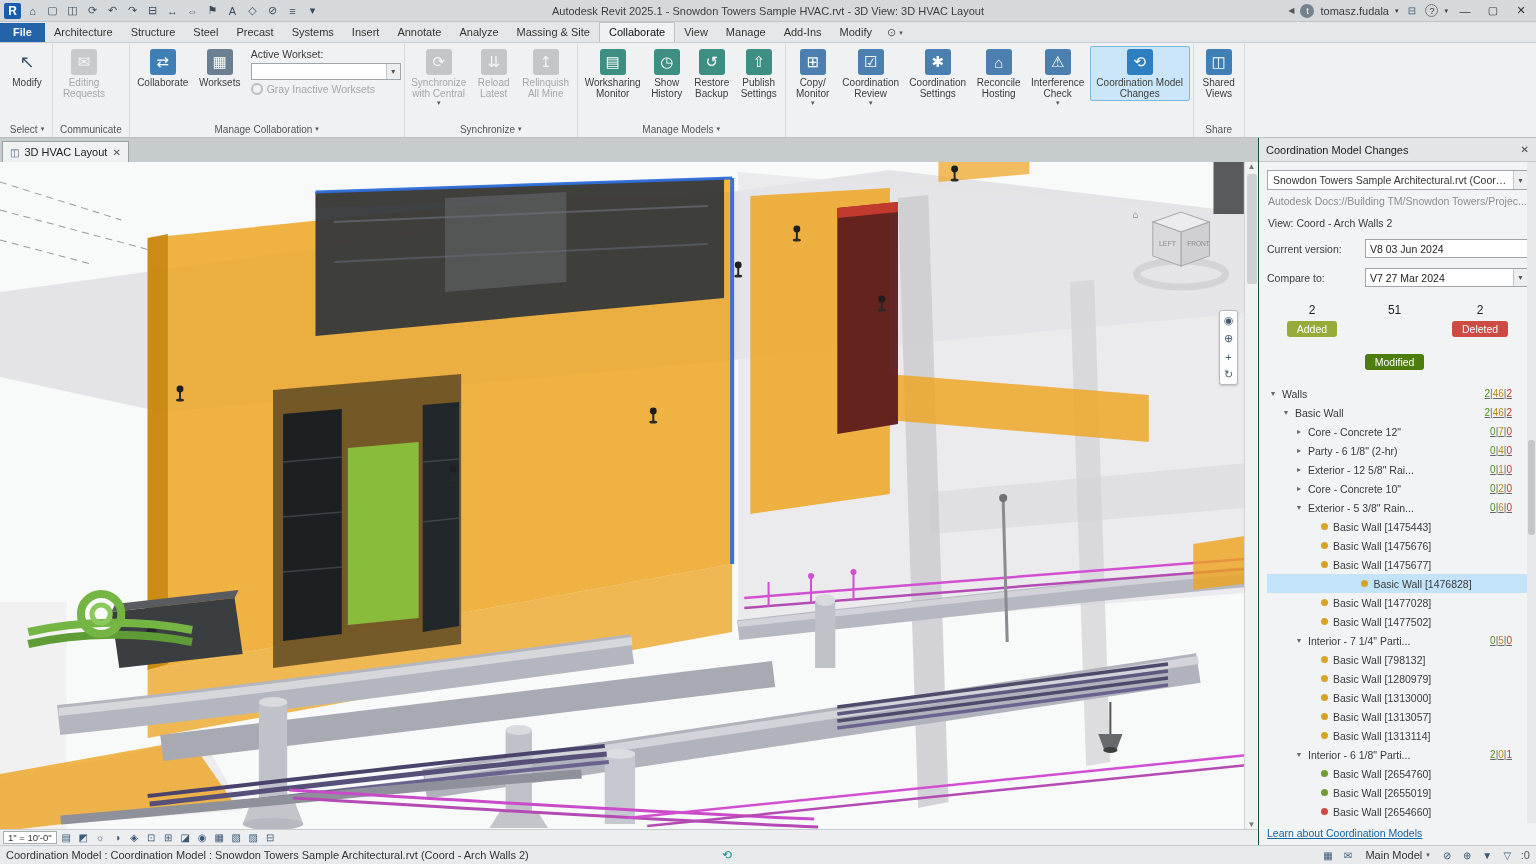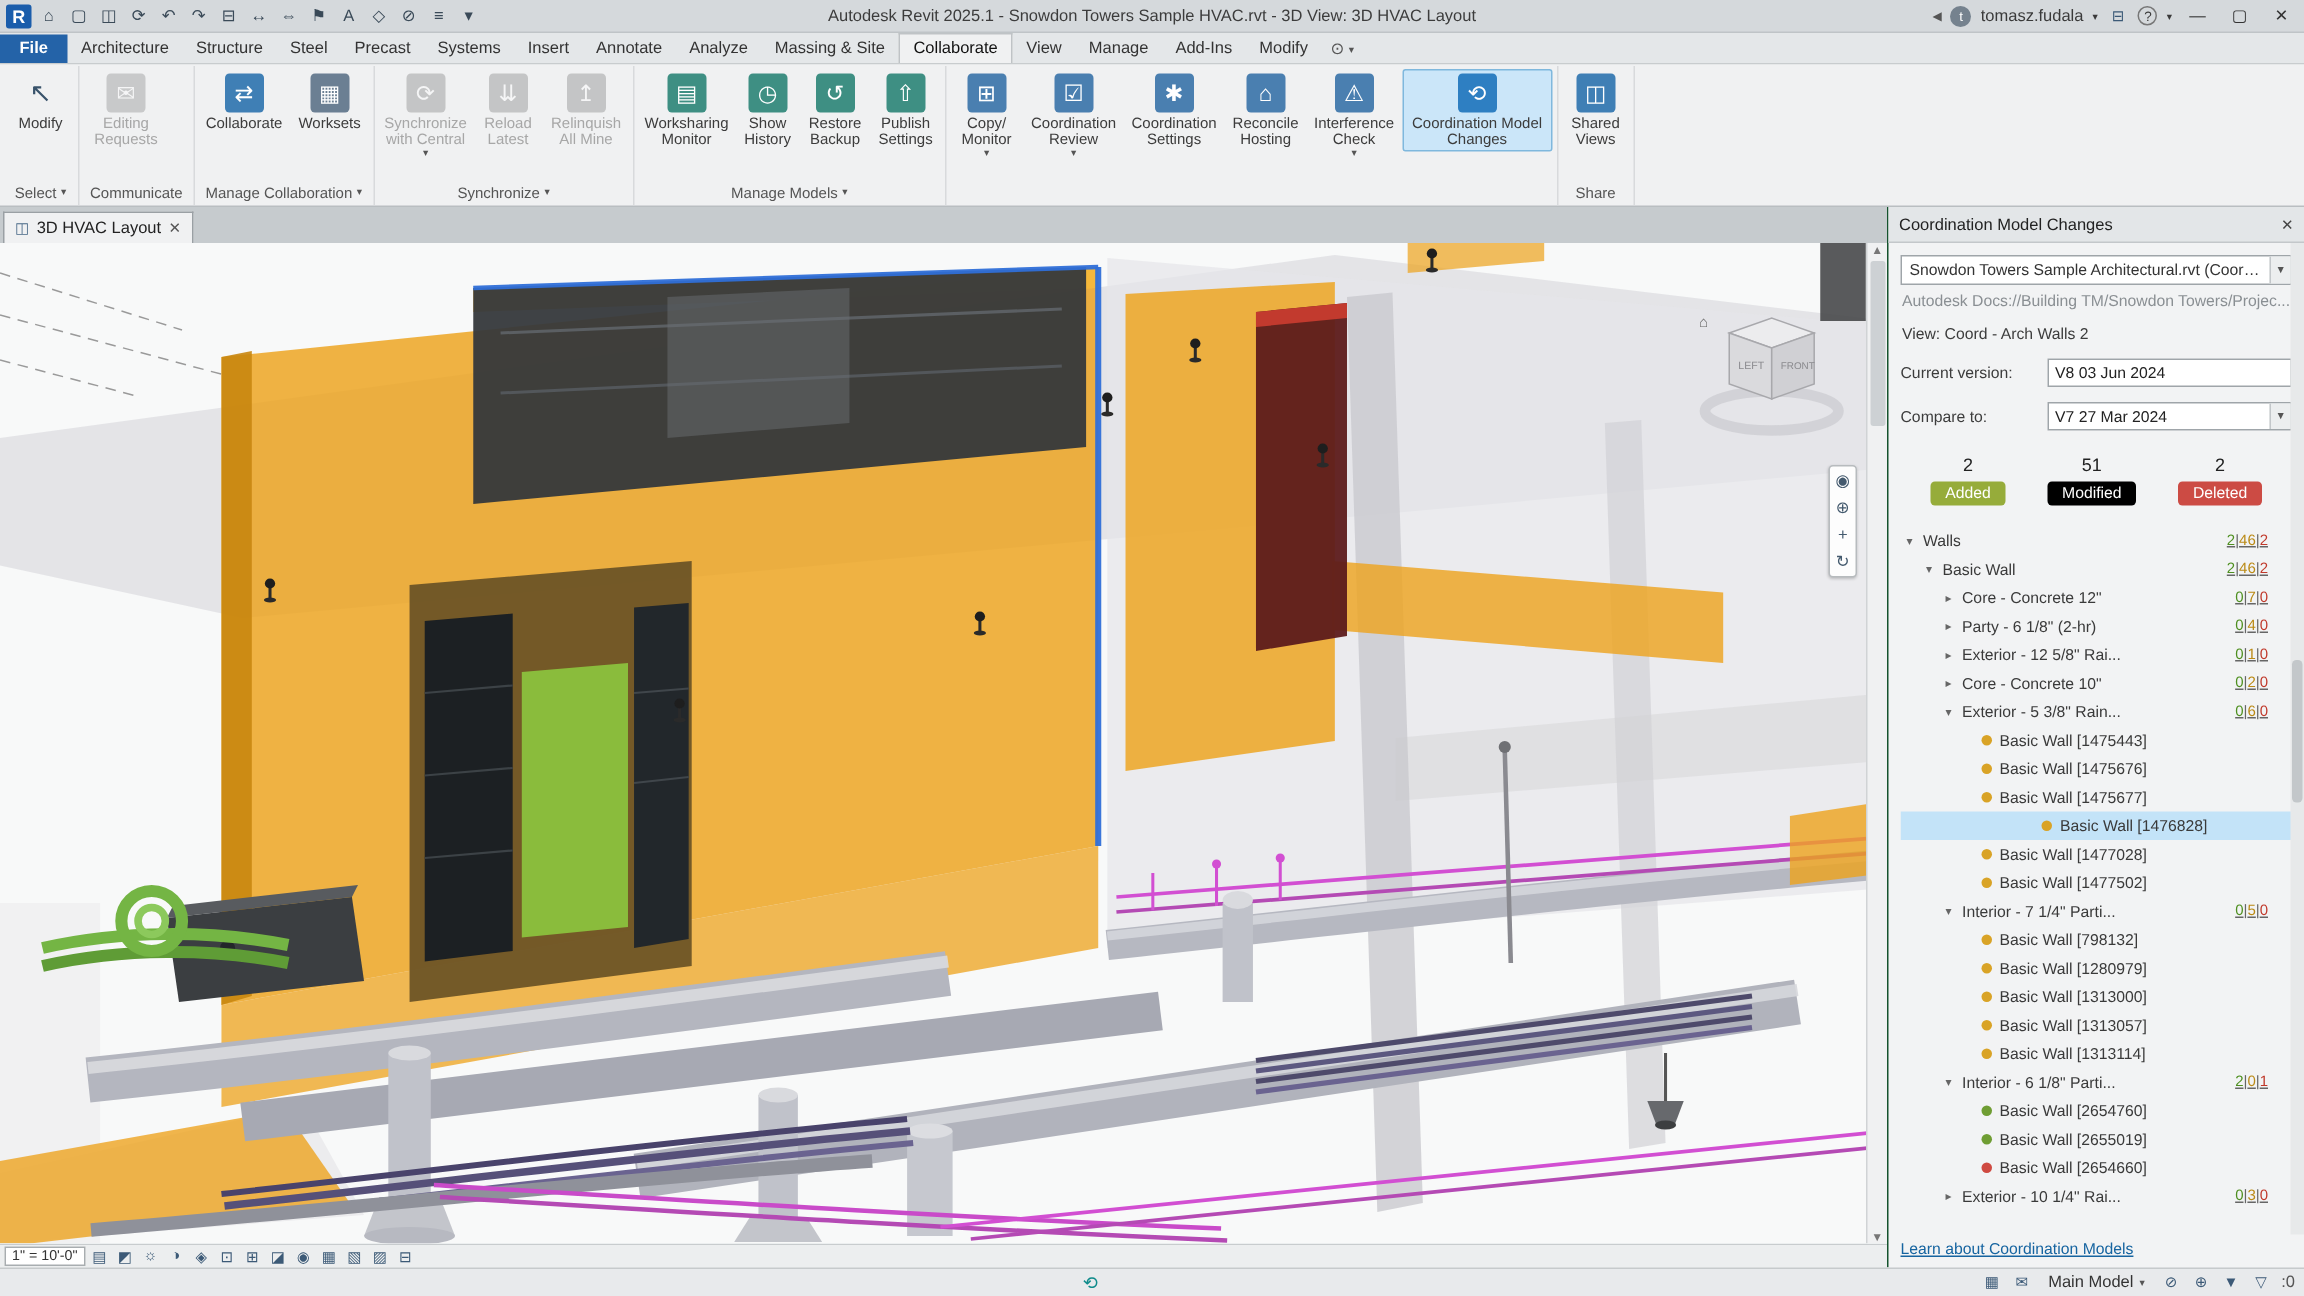--- a/index.html
+++ b/index.html
@@ -183,20 +183,31 @@
       </div>
       <div class="rpanel">
         <div class="rpanel-body">
           <div class="rbtn" style="width: 60px;">
             <div class="ric" style="background: rgb(63, 127, 181);">⇄</div>
             <div class="rlbl">Collaborate</div>
           </div>
           <div class="rbtn" style="width: 52px;">
             <div class="ric" style="background: rgb(107, 127, 147);">▦</div>
             <div class="rlbl">Worksets</div>
+          </div>
+          <div class="ws-stack">
+            <div class="ws-label">Active Workset:</div>
+            <div class="ws-combo">
+              <span class="sp"></span>
+              <span class="ws-caret">▼</span>
+            </div>
+            <div class="ws-gray">
+              <span class="gi"></span>
+              <span>Gray Inactive Worksets</span>
+            </div>
           </div>
         </div>
         <div class="rpanel-caption">
           <span>Manage Collaboration</span>
           <span class="arrow">▾</span>
         </div>
       </div>
       <div class="rpanel">
         <div class="rpanel-body">
           <div class="rbtn disabled" style="width: 62px;">
@@ -546,21 +557,21 @@
           </div>
         </div>
 
         <div class="summary">
           <div class="sum">
             <span class="sum-num">2</span>
             <span class="badge" id="badge-added" style="background: rgb(150, 172, 58);">Added</span>
           </div>
           <div class="sum">
             <span class="sum-num">51</span>
-            <span class="badge" id="badge-modified" style="background: #000000;">Modified</span>
+            <span class="badge" id="badge-modified" style="background: #4d7c0f; margin-top: 33px;">Modified</span>
           </div>
           <div class="sum">
             <span class="sum-num">2</span>
             <span class="badge" id="badge-deleted" style="background: rgb(204, 75, 68);">Deleted</span>
           </div>
         </div>
 
         <div class="tree">
             <div class="trow" style="padding-left: 4px;">
               <span class="texp">▾</span>
@@ -685,20 +696,21 @@
           </div>
         <div class="ptrack">
             <div class="thumb"></div>
           </div>
       </div>
       <div class="footer-link">Learn about Coordination Models</div>
     </div>
   </div>
 
   <div class="statusbar">
+    <span class="sb-left">Coordination Model : Coordination Model : Snowdon Towers Sample Architectural.rvt (Coord - Arch Walls 2)</span>
     <span class="sb-mid">⟲</span>
     <div class="sb-right">
       <span id="sb-pre" style="display: inline-flex; gap: 5px;">
           <span class="sicon">▦</span>
           <span class="sicon">✉</span>
         </span>
       <div class="mm">
         <span>Main Model</span>
         <span style="font-size:7px;color:#555">▾</span>
       </div>

